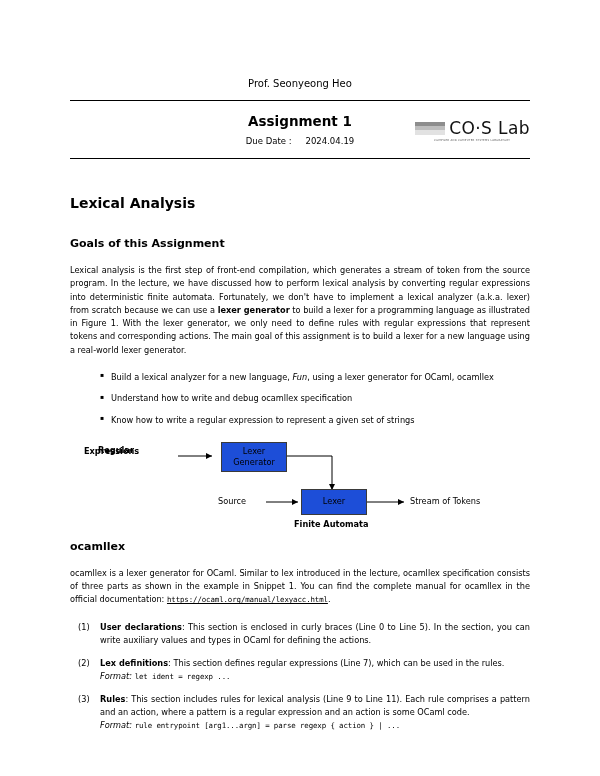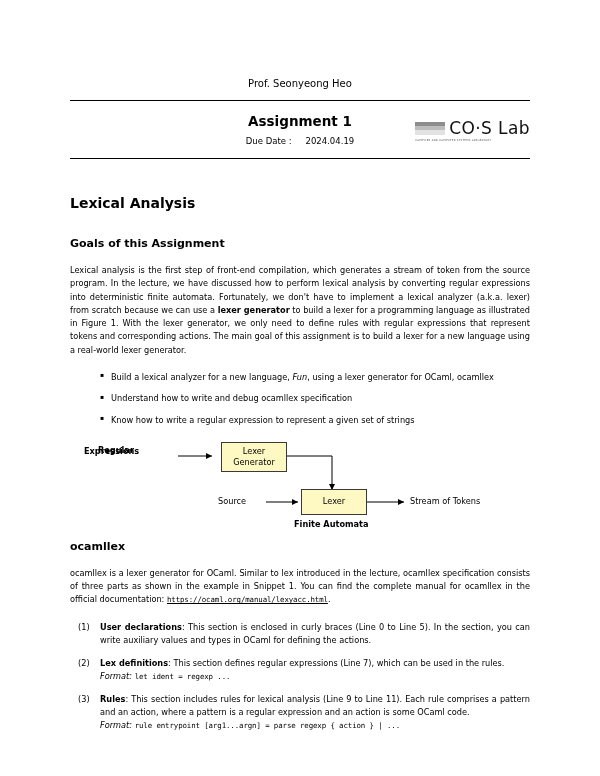--- a/index.html
+++ b/index.html
@@ -23,21 +23,21 @@
     padding: 0 70px;
   }
 
   
   .logo-wrap {
     position: absolute;
     top: 40px;
     right: 70px;
     display: flex;
     flex-direction: column;
-    align-items: flex-start;
+    align-items: center;
   }
   .logo-row {
     display: flex;
     align-items: center;
   }
   .logo-bars {
     width: 30px;
     height: 13px;
     margin-right: 4px;
     background: linear-gradient(to bottom, #8d8d8d 0%, #8d8d8d 30%, #bdbdbd 31%, #bdbdbd 60%, #e2e2e2 61%, #e2e2e2 100%);
@@ -160,21 +160,21 @@
   }
   .fig-label {
     position: absolute;
     font-size: 8.2px;
     white-space: nowrap;
   }
   .fig-label.bold { font-weight: bold; }
   .fig-box {
     position: absolute;
     border: 1px solid #3a3a3a;
-    background: #fef9c3;
+    background: #1d4ed8;
     font-size: 8.2px;
     display: flex;
     align-items: center;
     justify-content: center;
     text-align: center;
     line-height: 1.35;
     box-sizing: border-box;
   }
   .fig-caption {
     text-align: center;

